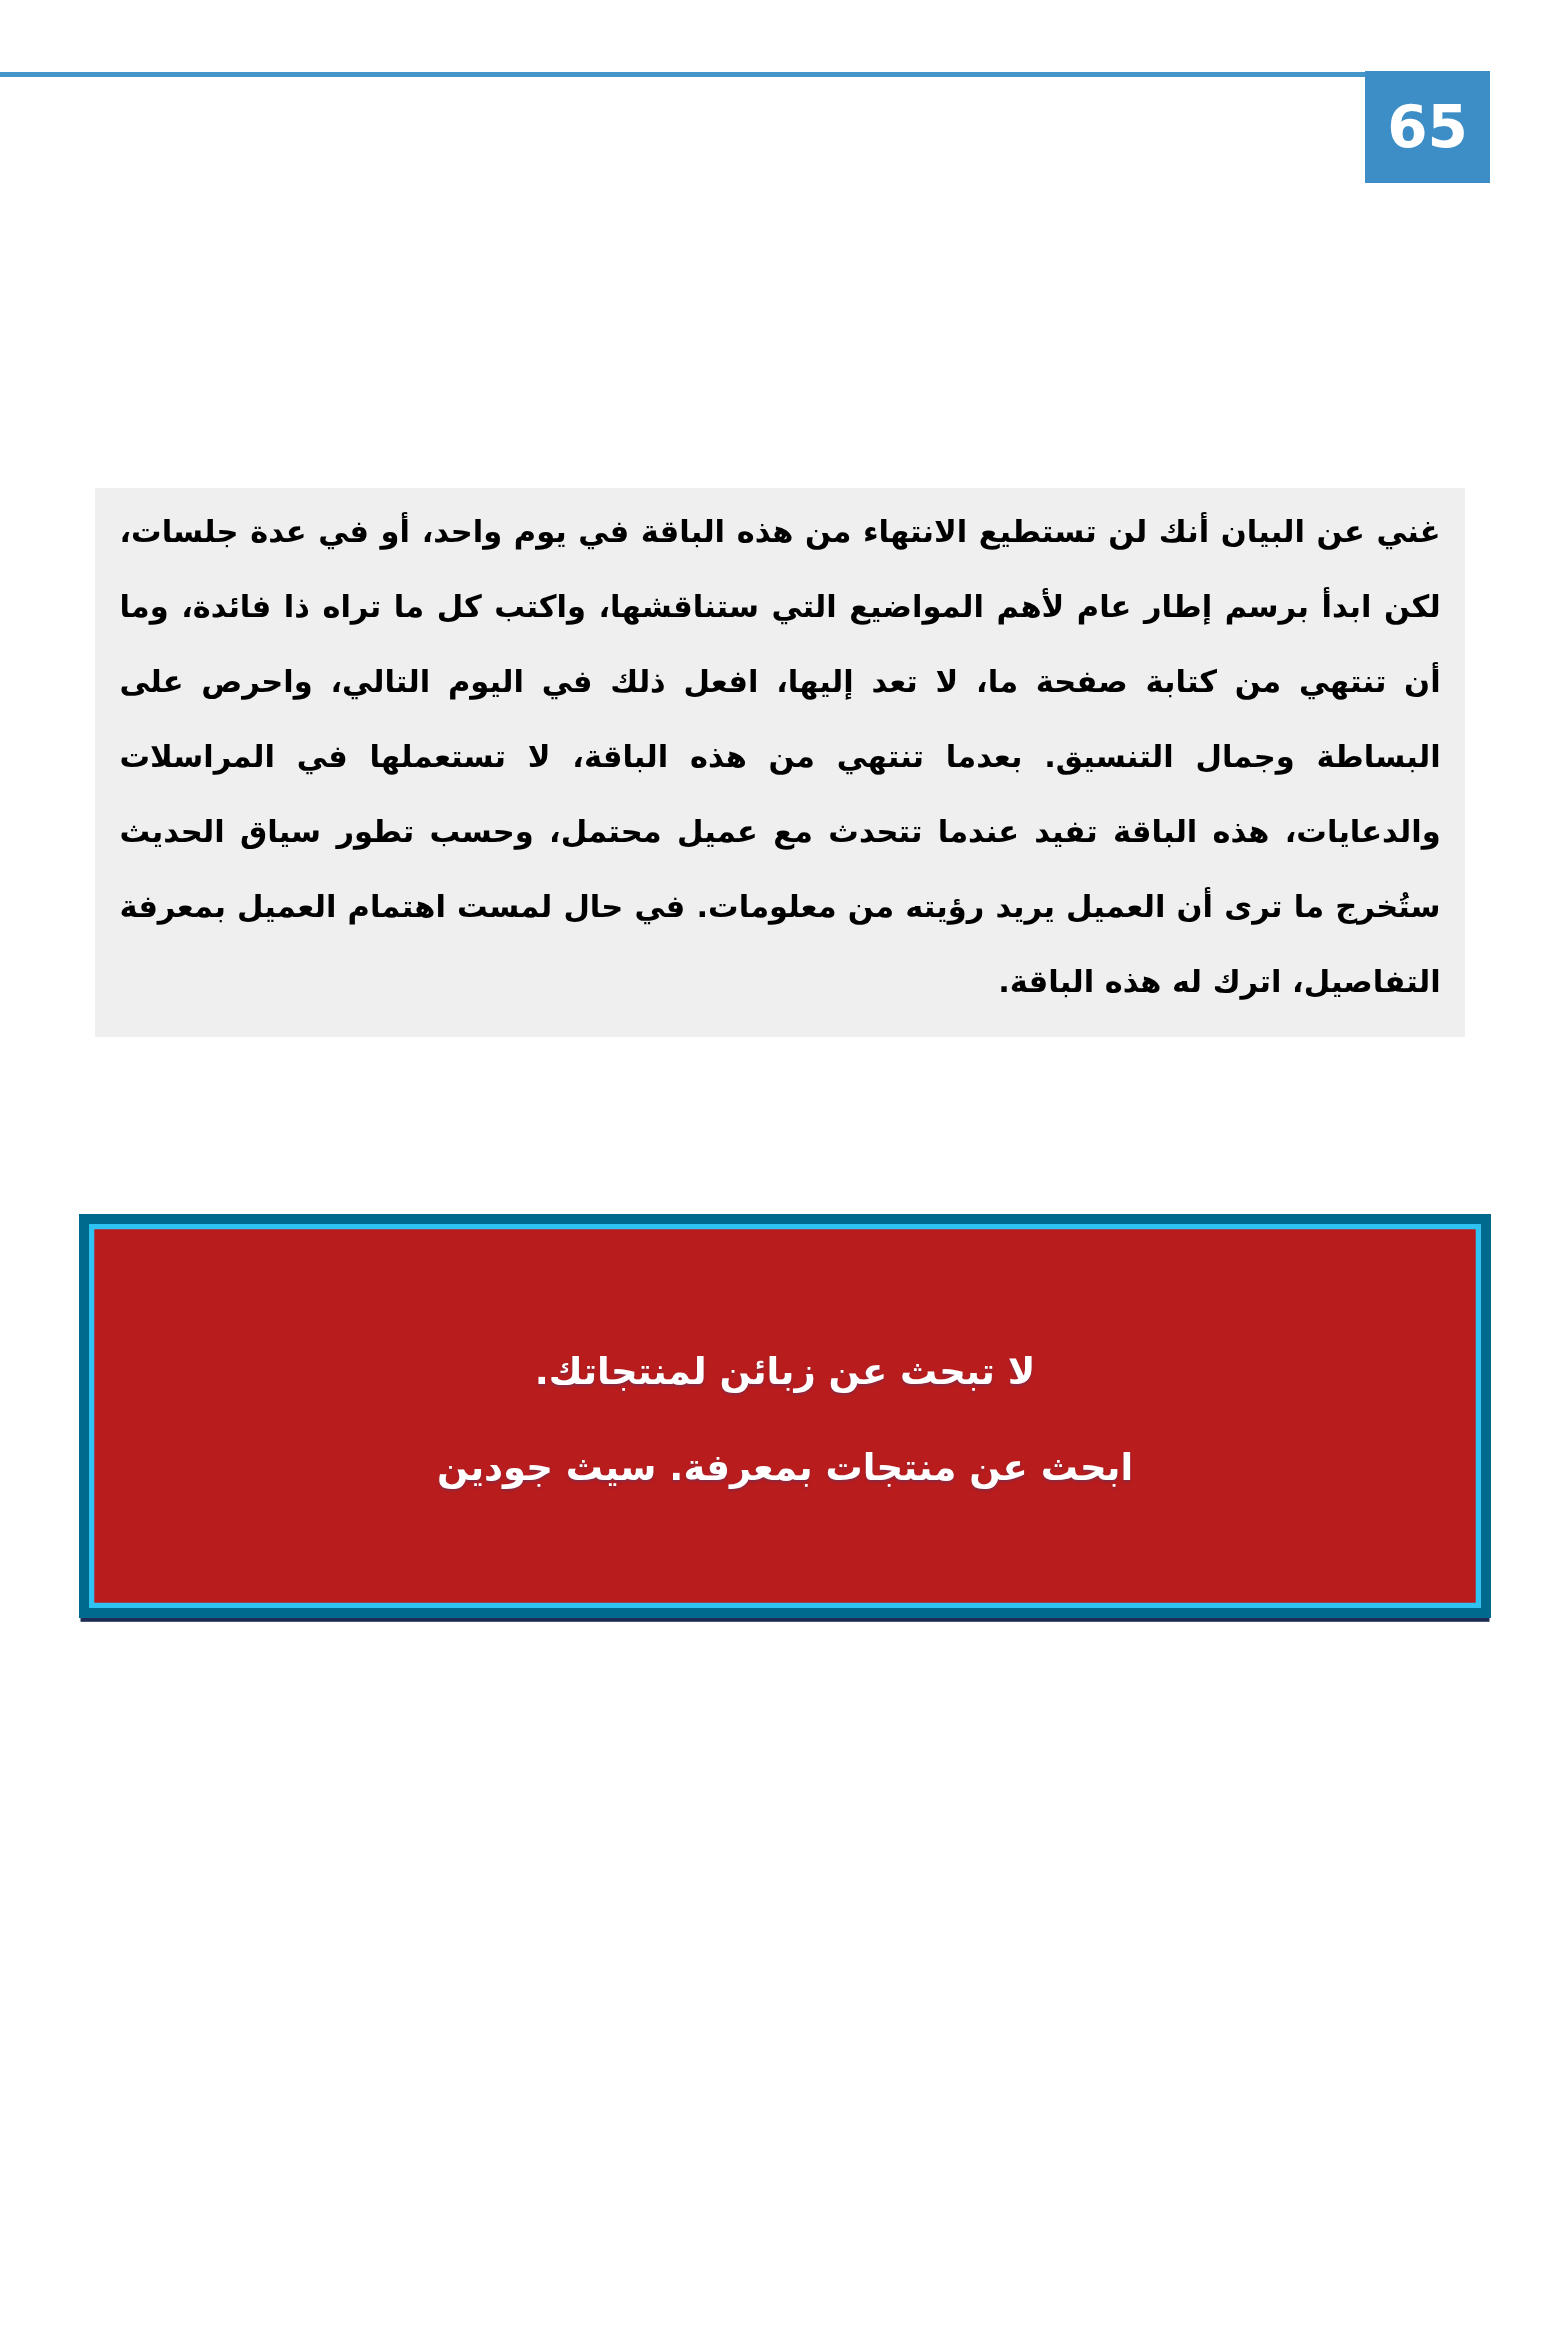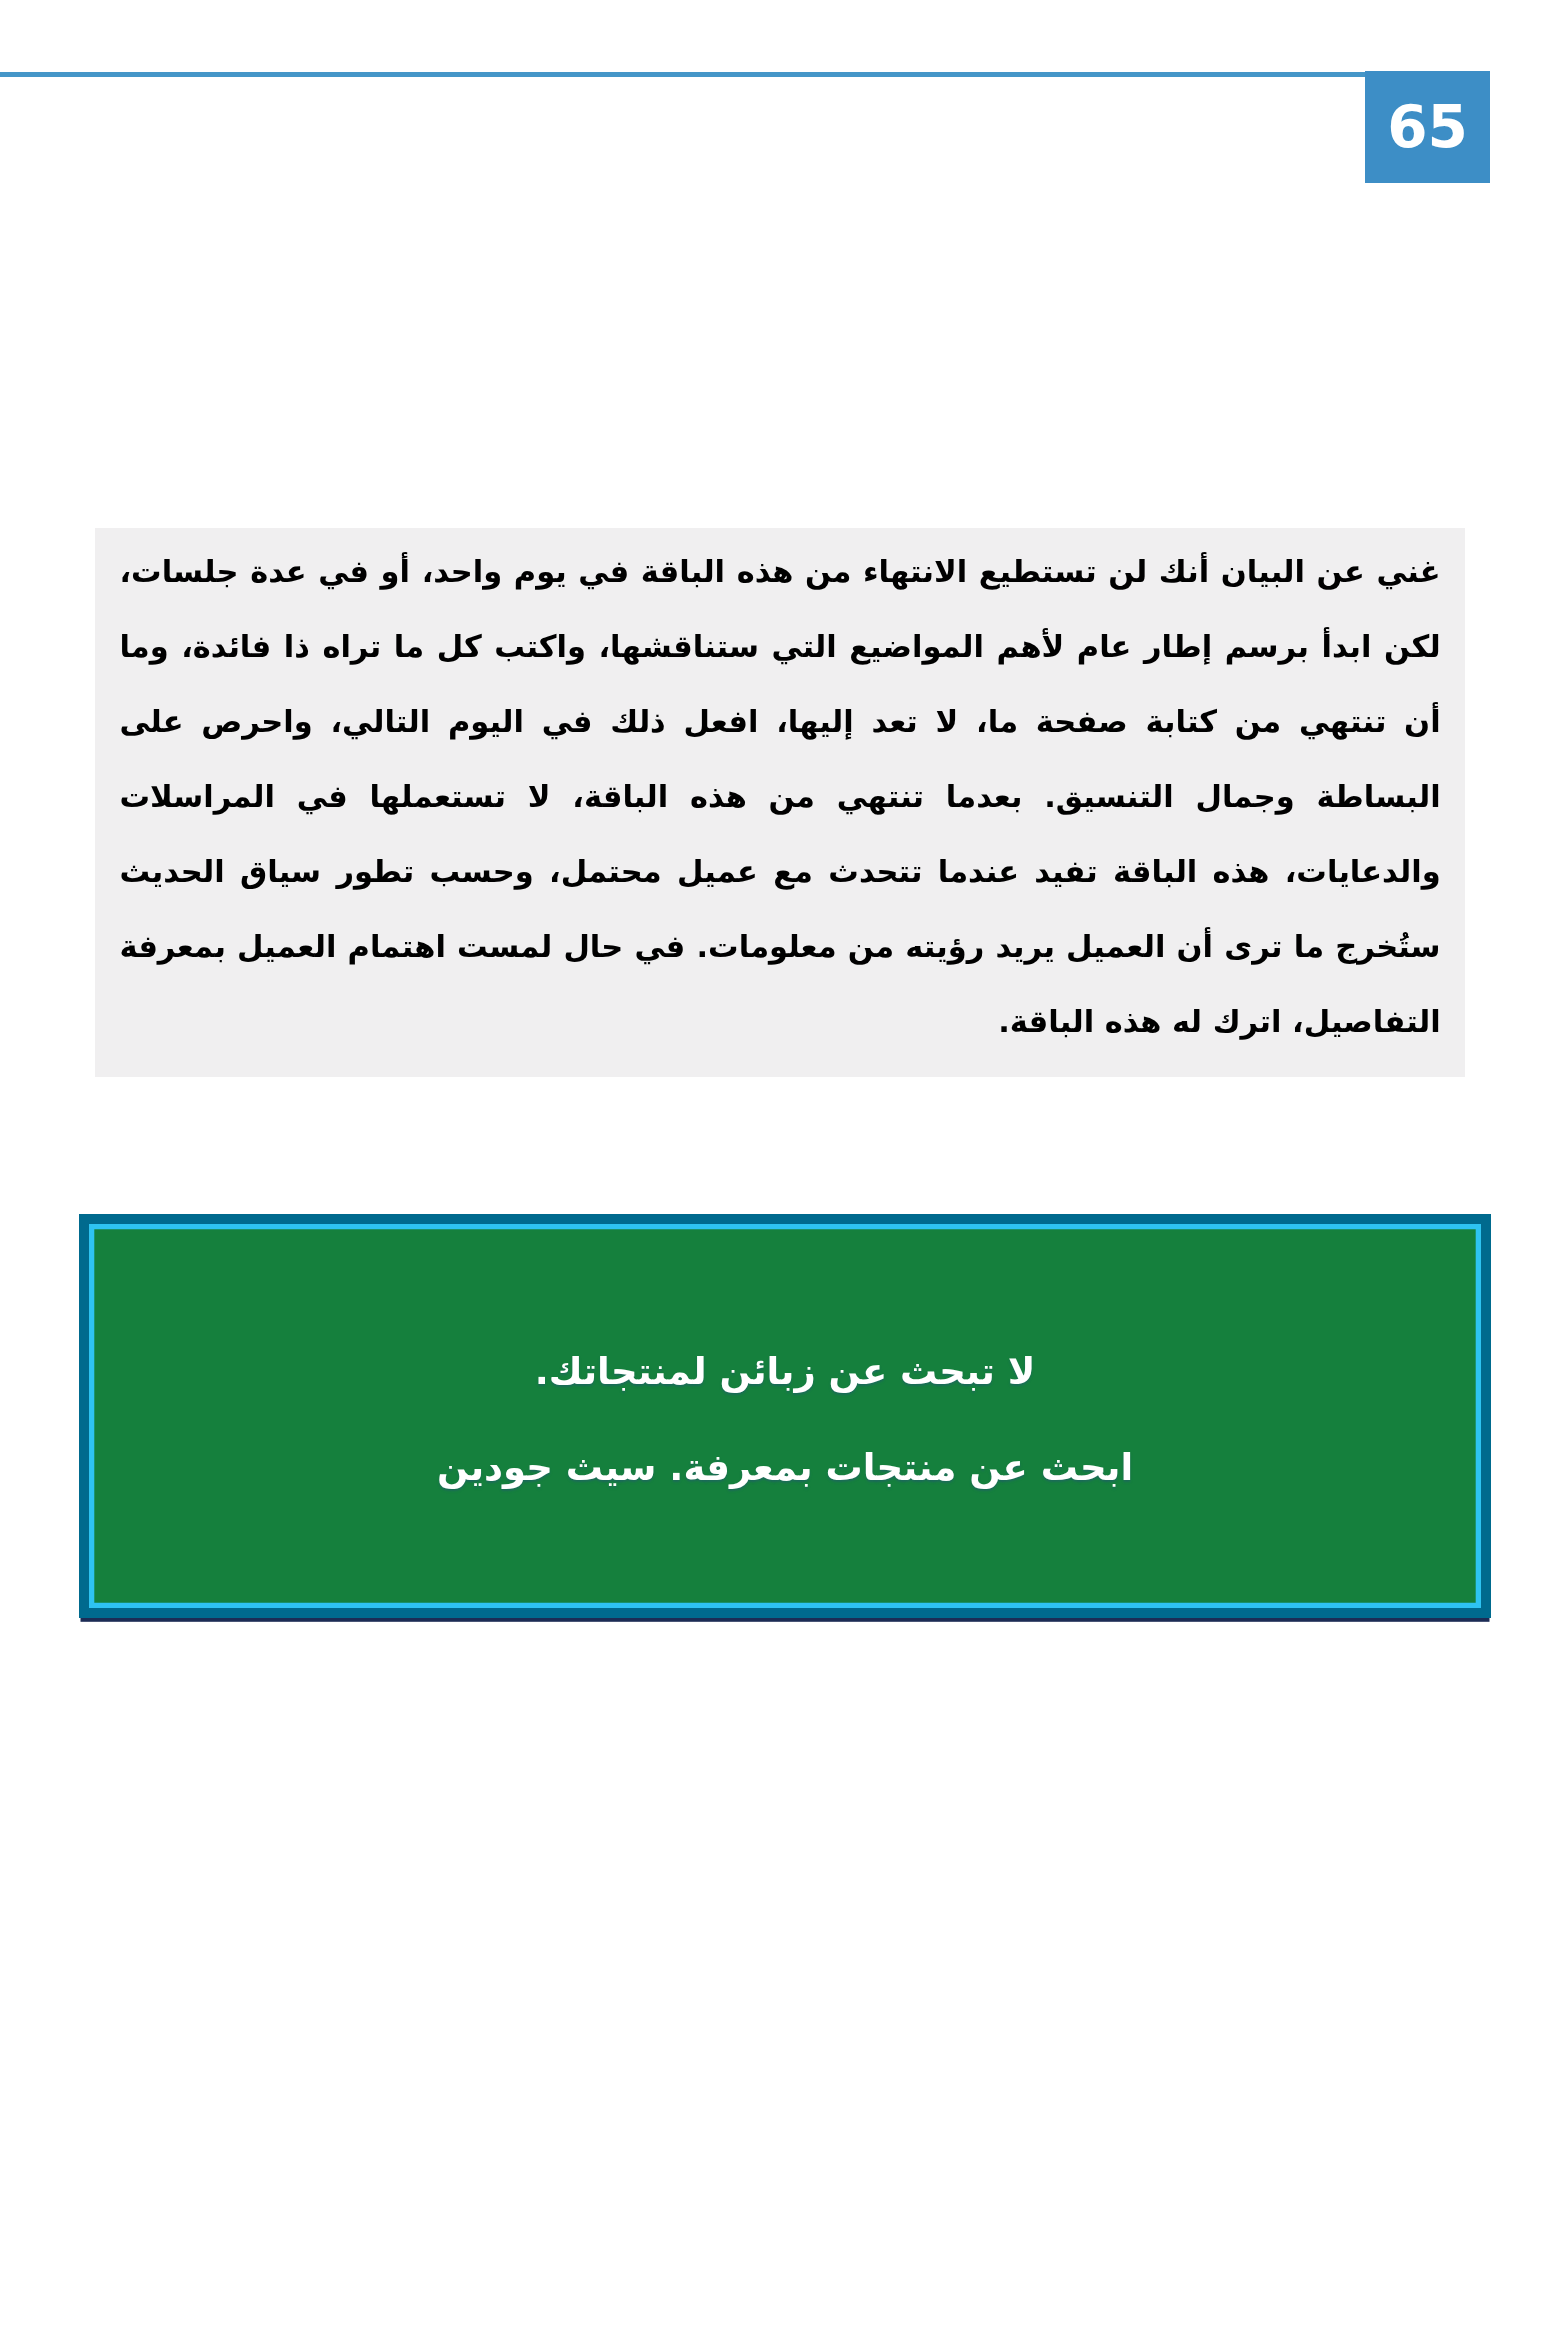--- a/index.html
+++ b/index.html
@@ -53,41 +53,41 @@
     text-align: justify;
     color: #000000;
     font-weight: 700;
     font-size: 30.5px;
     line-height: 70px;
   }
   .para-intro { top: 203px; }
 
   .note-box {
     position: absolute;
-    right: 96px; top: 528px;
+    right: 96px; top: 488px;
     width: 1370px; height: 549px;
     background: #f0eff0;
     padding: 6.1px 24.4px;
     margin-left: 8px;
   }
   .note-box p {
     direction: rtl;
     text-align: justify;
     color: #000000;
     font-weight: 700;
     font-size: 30.5px;
     line-height: 75px;
   }
 
   
   .quote-box {
     position: absolute;
     left: 79px; top: 1214px;
     width: 1412px; height: 404px;
-    background: #15803d;
+    background: #b91c1c;
     border: 10.7px solid #006a8e;
     box-shadow: inset 0 0 0 5.3px #2ec3f2, 0 5.3px 0 -1.5px #1c2c55;
     display: flex;
     flex-direction: column;
     align-items: center;
     justify-content: center;
     padding-top: 7px;
   }
   .quote-line {
     color: #ffffff;

